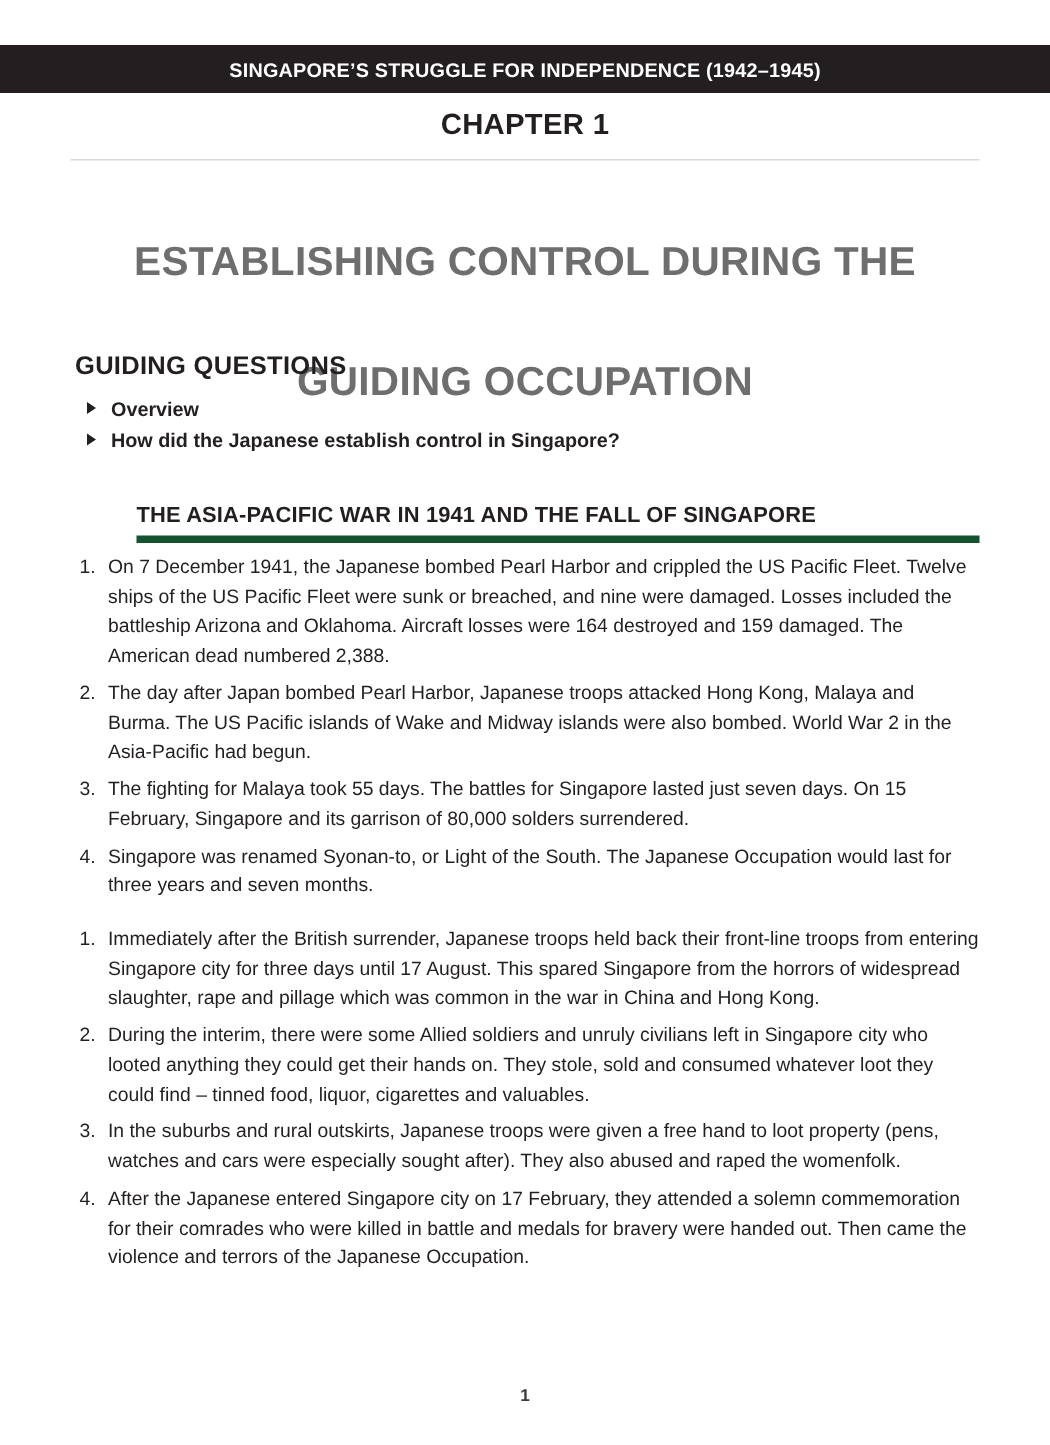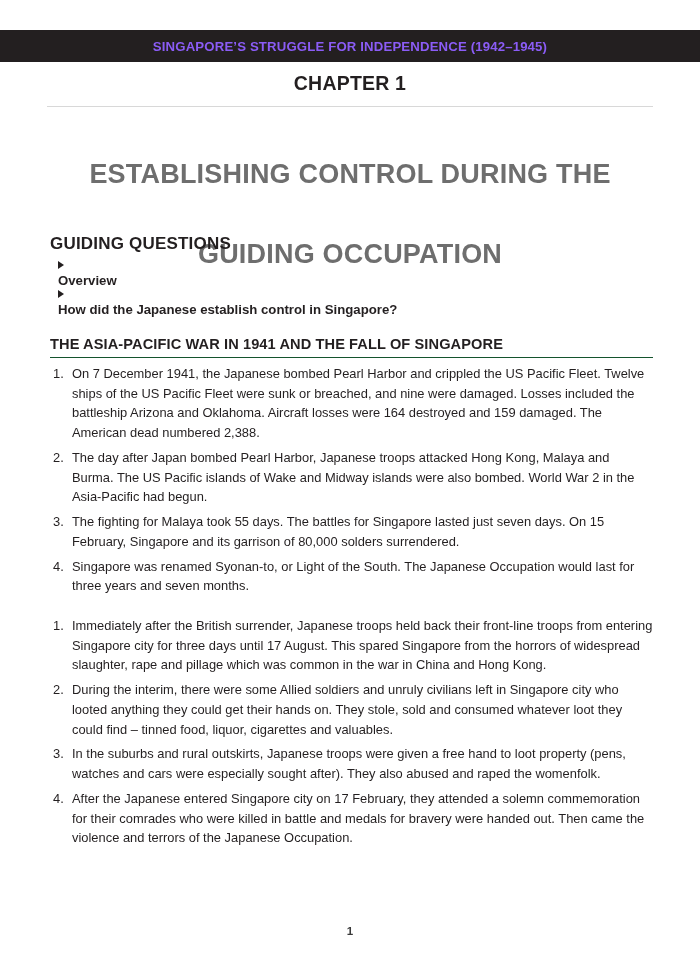--- a/index.html
+++ b/index.html
@@ -29,21 +29,21 @@
     left: 0;
     top: 30px;
     width: 700px;
     height: 32px;
     background: #231f20;
     display: flex;
     align-items: center;
     justify-content: center;
   }
   .running-head-text {
-    color: #8b5cf6;
+    color: #ffffff;
     font-size: 13.2px;
     font-weight: bold;
     letter-spacing: 0.15px;
     text-transform: uppercase;
     white-space: nowrap;
   }
 
   
   .chapter-label {
     position: absolute;
@@ -100,21 +100,20 @@
     margin: 0;
     padding: 0;
   }
   .guiding-item {
     display: flex;
     align-items: baseline;
     font-size: 13.2px;
     font-weight: bold;
     color: #231f20;
     line-height: 1.62;
-    flex-direction: column;
   }
   .tri {
     display: inline-block;
     width: 0;
     height: 0;
     border-top: 4px solid transparent;
     border-bottom: 4px solid transparent;
     border-left: 6px solid #231f20;
     margin-right: 10px;
     margin-left: 8px;
@@ -131,22 +130,23 @@
   }
   #section-asia-pacific { top: 336px; }
   #section-after-surrender { top: 612px; }
 
   .section-heading {
     font-size: 14.6px;
     font-weight: bold;
     color: #231f20;
     letter-spacing: 0.1px;
     padding-bottom: 5px;
-    border-bottom: 1px solid #14532d;
+    border-bottom: 5px solid #14532d;
     margin-bottom: 6px;
+    margin-left: 41px;
   }
 
   ol.num-list {
     list-style: none;
     margin: 0;
     padding: 0;
   }
   ol.num-list > li {
     display: flex;
     align-items: flex-start;

